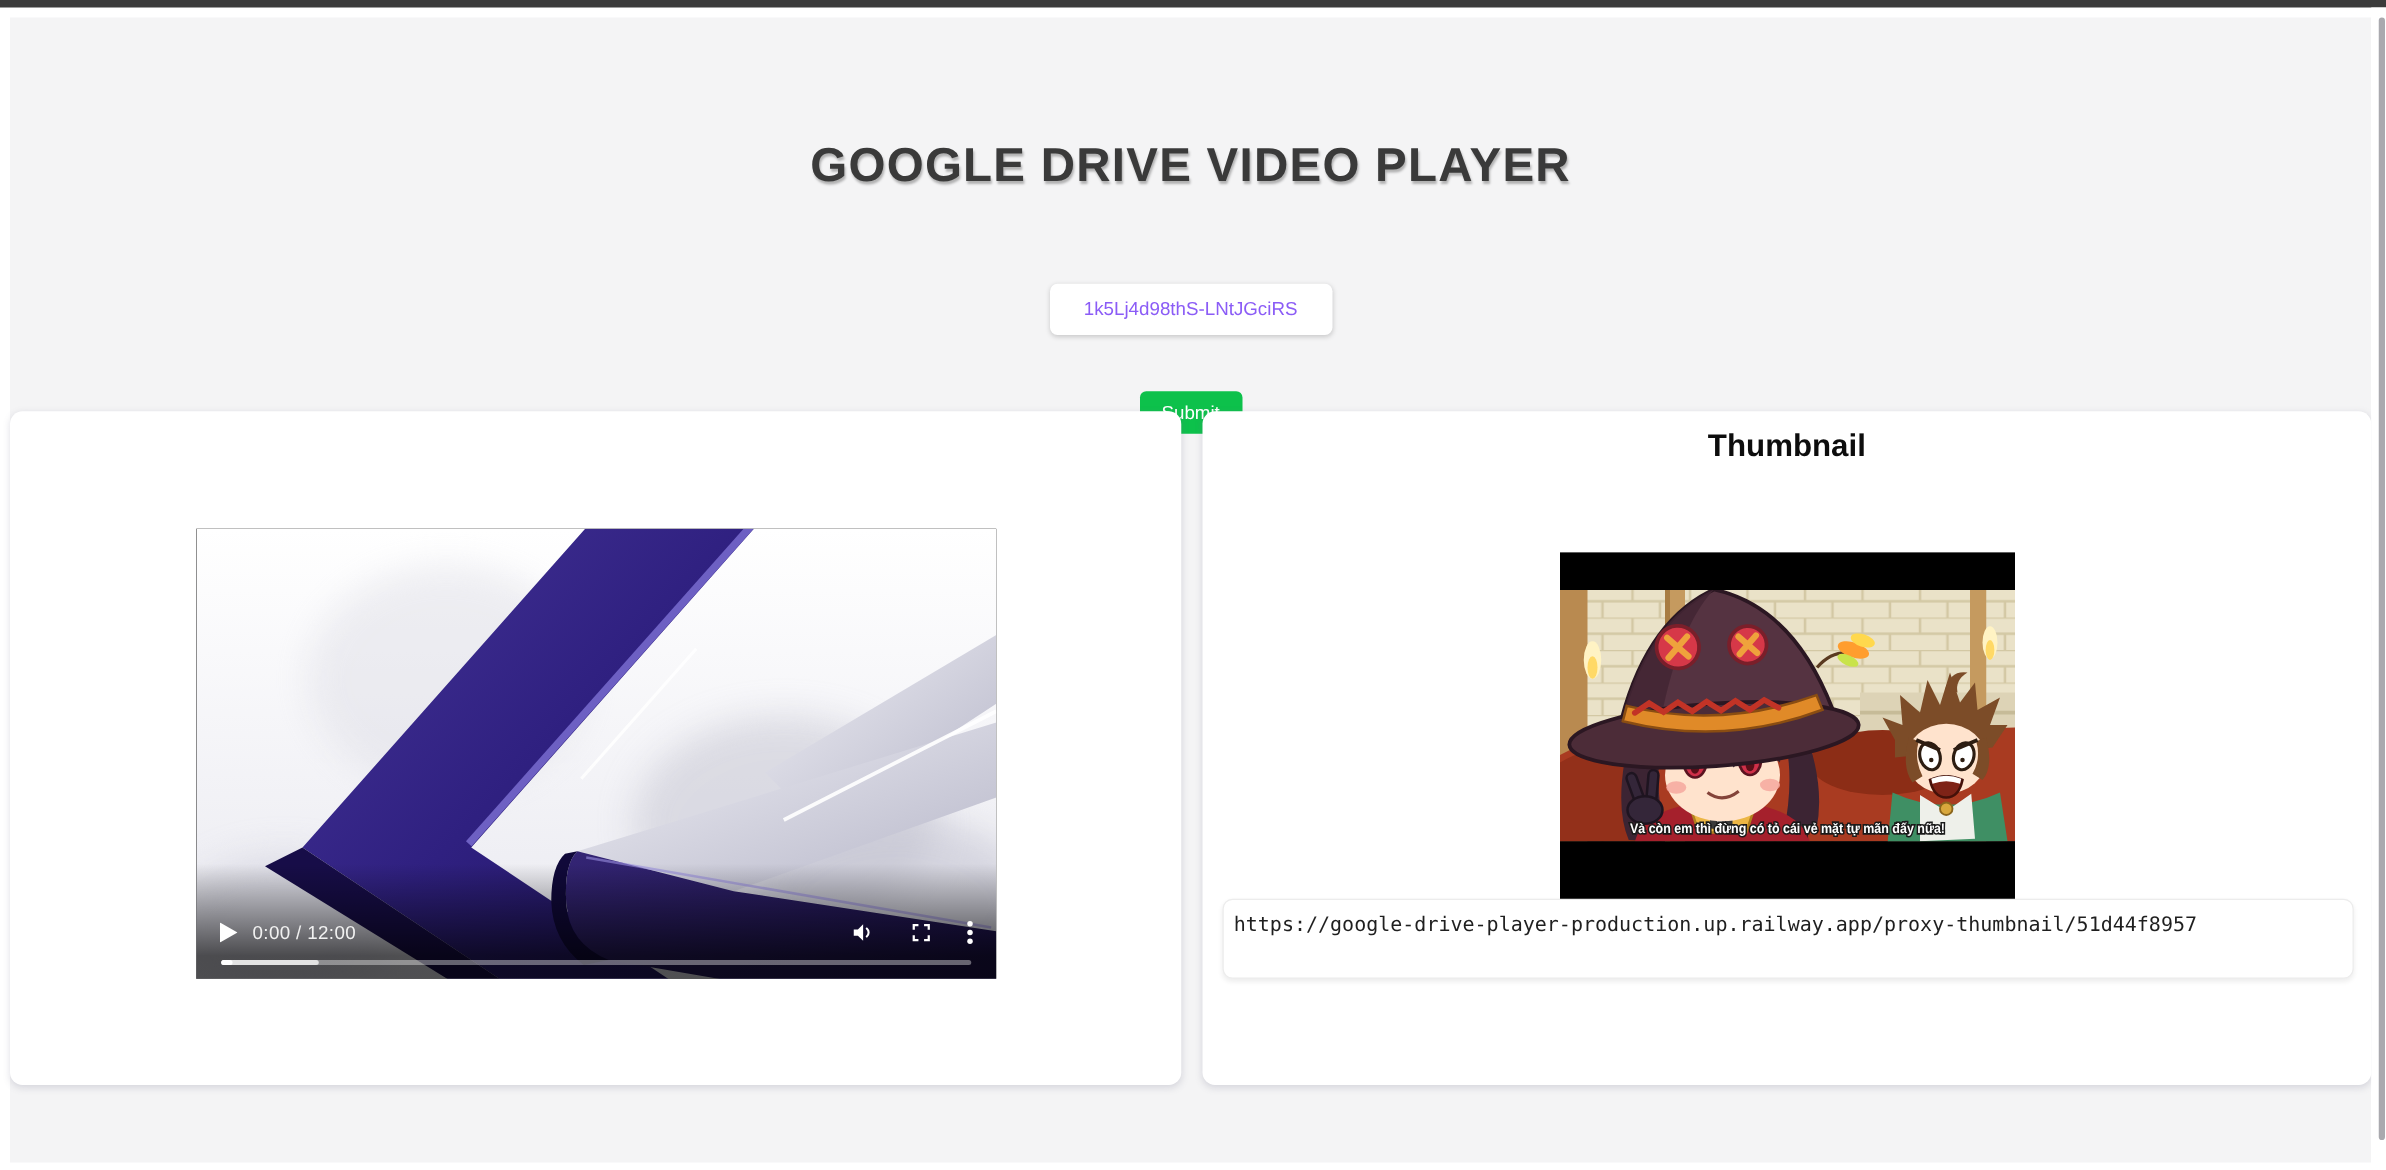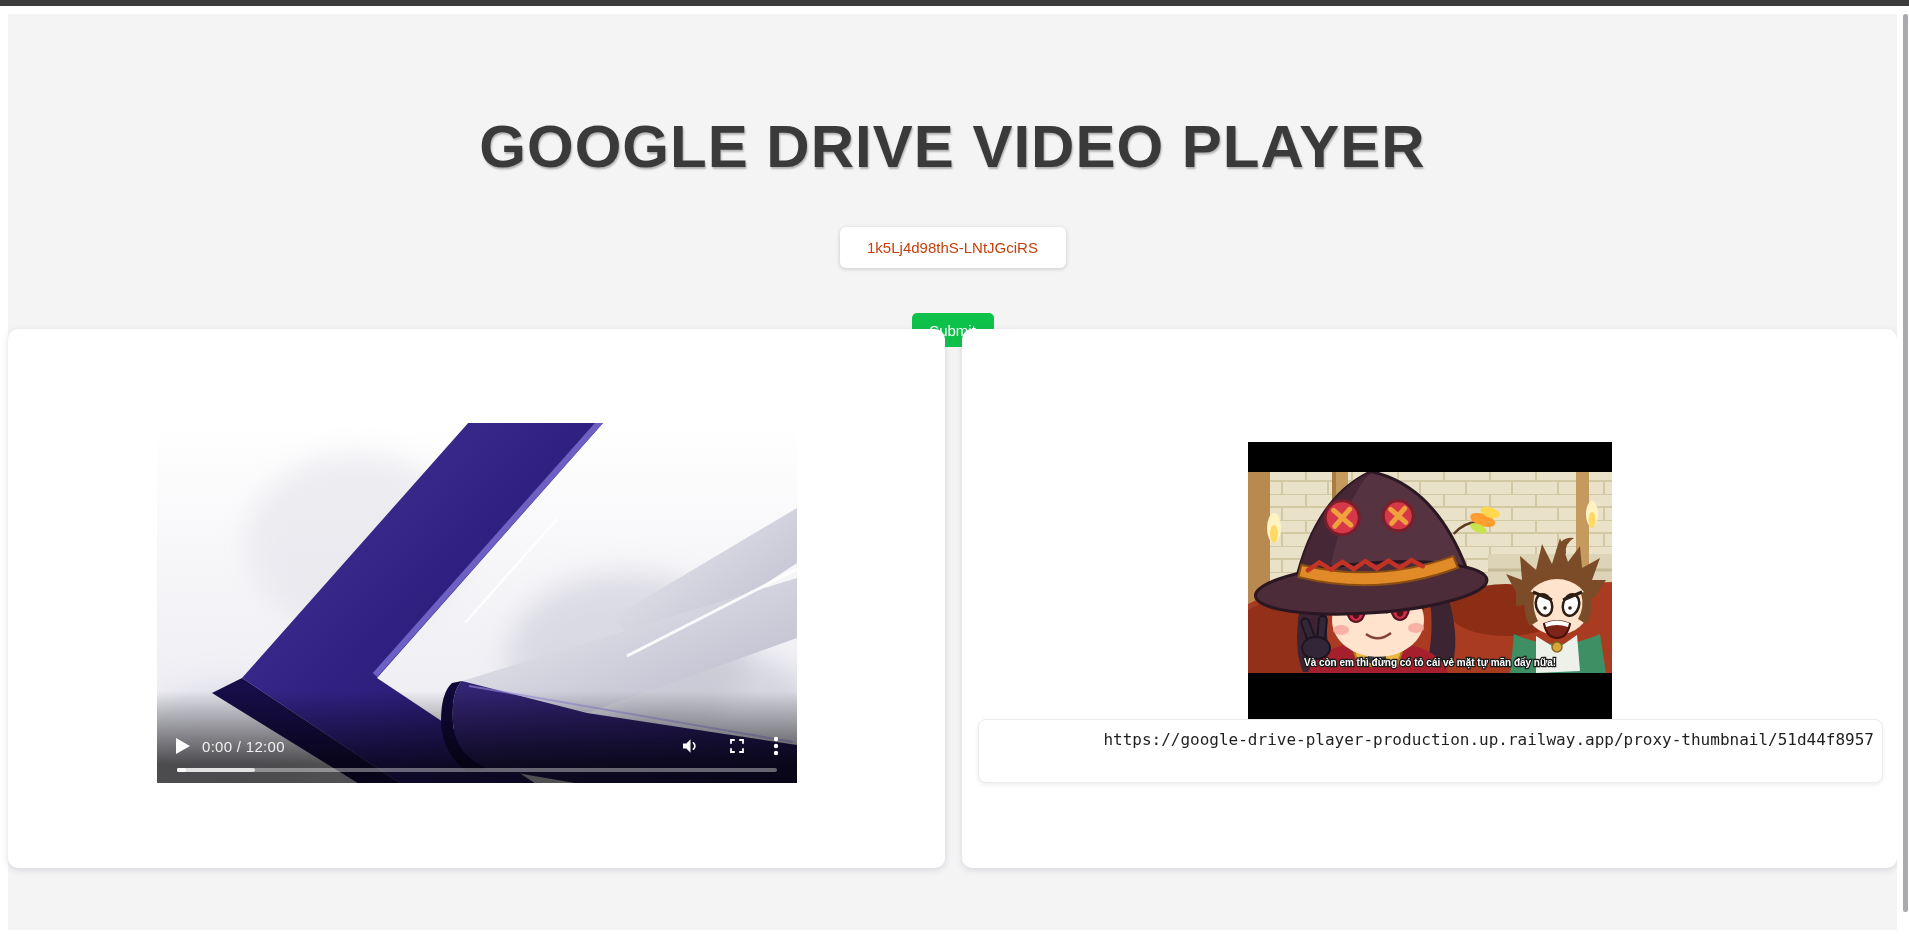--- a/index.html
+++ b/index.html
@@ -3,27 +3,27 @@
 <meta charset="utf-8">
 <style>
   html,body{margin:0;padding:0;background:#ffffff;font-family:"Liberation Sans",sans-serif;}
   #app{position:relative;width:1909px;height:936px;background:#ffffff;overflow:hidden;}
 
   .topbar{position:absolute;left:0;top:0;width:1909px;height:6px;background:#3b3b3b;}
 
   .page{position:absolute;left:8px;top:14px;width:1889px;height:916px;background:#f4f4f5;}
 
   .title{position:absolute;left:0;top:98px;width:100%;text-align:center;
-         font-size:60px;font-weight:800;letter-spacing:1px;color:#3a3a3a;
+         font-size:38px;font-weight:800;letter-spacing:1px;color:#3a3a3a;
          text-shadow:1px 2px 2px rgba(0,0,0,.28);}
 
   .id-input{position:absolute;top:213px;left:50%;transform:translateX(-50%);
             width:226px;height:41px;border:none;border-radius:6px;background:#fff;
             box-shadow:0 1px 4px rgba(0,0,0,.18);text-align:center;font-size:15px;
-            color:#c2410c;font-family:"Liberation Sans",sans-serif;outline:none;box-sizing:border-box;}
+            color:#8b5cf6;font-family:"Liberation Sans",sans-serif;outline:none;box-sizing:border-box;}
 
   .submit-btn{position:absolute;top:271px;left:50%;transform:translateX(-50%);
               width:82px;height:34px;border:none;border-radius:5px;background:#0dc14b;
               color:#ffffff;font-size:15px;font-family:"Liberation Sans",sans-serif;cursor:pointer;margin-top:28px;}
 
   .card{position:absolute;top:315px;height:539px;background:#ffffff;border-radius:10px;
         box-shadow:0 2px 6px rgba(110,110,135,.22);}
   .card-video{left:0;width:937px;}
   .card-thumb{left:954px;width:935px;}
 
@@ -43,21 +43,21 @@
 
   .vp-progress{position:absolute;left:20px;right:20px;bottom:11px;height:4px;border-radius:2px;
                background:rgba(255,255,255,.38);}
   .vp-buffer{position:absolute;left:0;top:0;width:13%;height:100%;border-radius:2px;
              background:rgba(235,235,235,.9);}
   .vp-playhead{position:absolute;left:0;top:0;width:9px;height:4px;border-radius:2px;background:#ffffff;}
 
   .url-box{position:absolute;display:block;background:#fff;border:1px solid #ececec;border-radius:8px;
            box-shadow:0 2px 4px rgba(0,0,0,.07);padding:9px 8px;box-sizing:border-box;
            font-family:"DejaVu Sans Mono","Liberation Mono",monospace;font-size:16px;line-height:1.35;
-           color:#1f1f1f;resize:none;outline:none;overflow:hidden;white-space:pre;text-align:right;}
+           color:#1f1f1f;resize:none;outline:none;overflow:hidden;white-space:pre;}
   .card-video .url-box{left:14px;top:454px;width:908px;height:68px;}
   .card-thumb .url-box{left:16px;top:390px;width:905px;height:64px;}
 
   .thumb{position:absolute;left:286px;top:113px;width:364px;height:333px;background:#000;}
 
   .scrollbar{position:absolute;right:0;top:6px;width:12px;height:930px;background:#ffffff;}
   .scrollbar-thumb{position:absolute;right:1px;top:8px;width:5px;height:898px;border-radius:3px;background:#a9a9ae;}
 </style>
 </head>
 <body>
@@ -152,20 +152,21 @@
 
         <div class="vp-progress">
           <div class="vp-buffer"></div>
           <div class="vp-playhead"></div>
         </div>
       </div>
 
     </section>
 
     <section class="card card-thumb">
+      <h2>Thumbnail</h2>
 
       <div class="thumb">
         <svg width="364" height="271" viewBox="0 0 364 271">
           <defs>
             <clipPath id="sceneClip">
                 <rect x="0" y="30" width="364" height="201"></rect>
               </clipPath>
             <pattern id="brick" width="46" height="26" patternUnits="userSpaceOnUse">
               <rect width="46" height="26" fill="#eae2c8"></rect>
               <path d="M0 0h46 M0 13h46 M12 0v13 M34 13v13" stroke="#d3c8a4" stroke-width="2" fill="none"></path>

